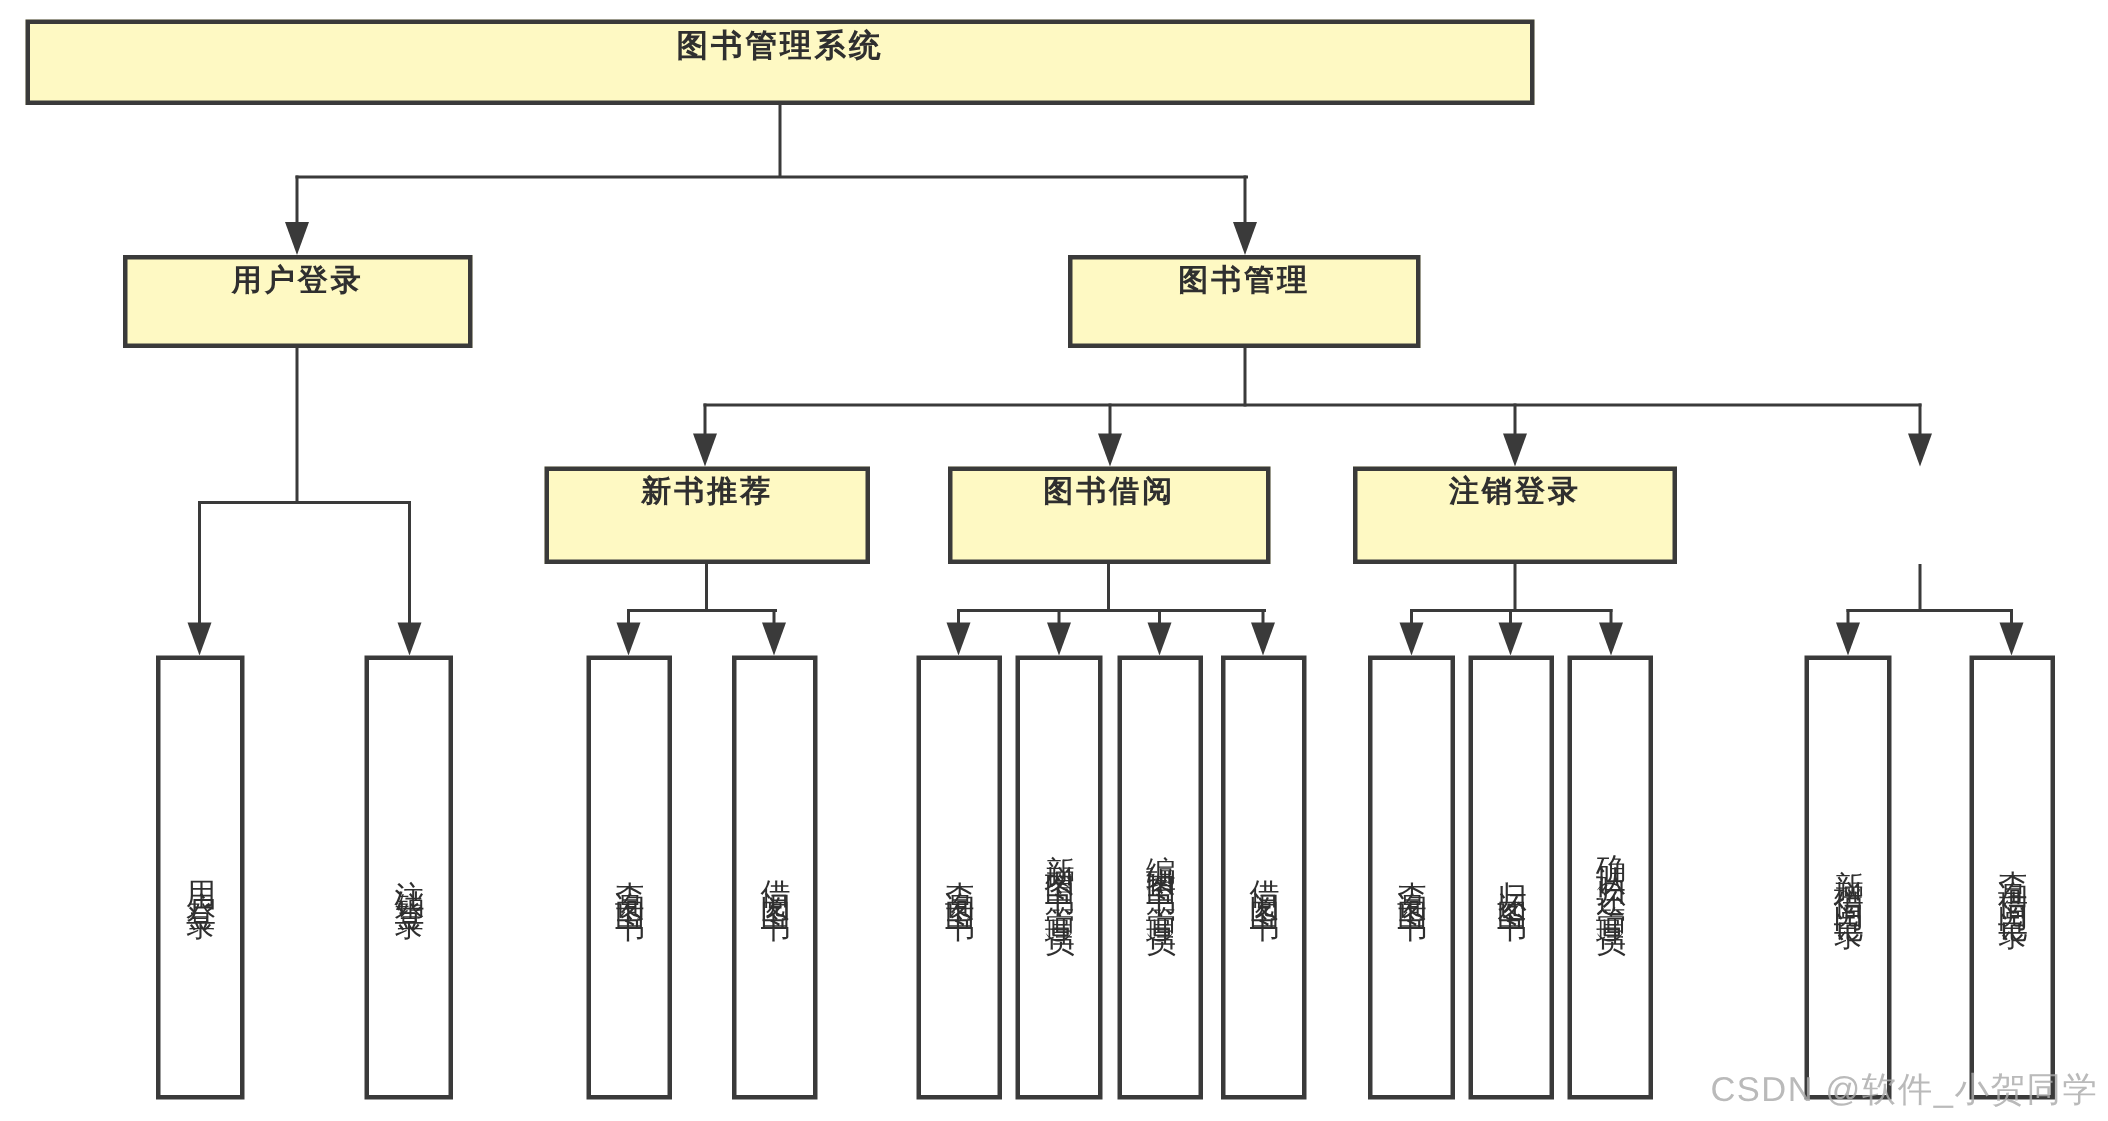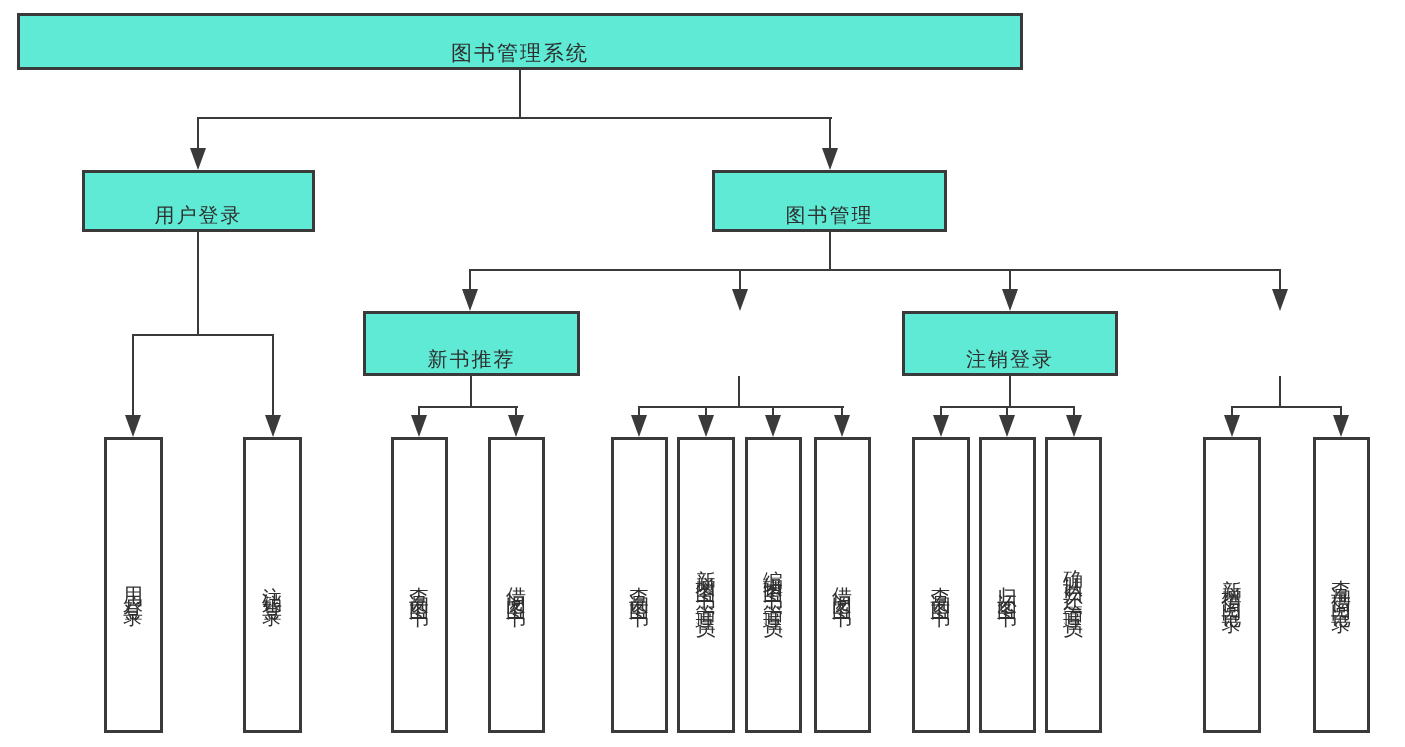--- a/index.html
+++ b/index.html
@@ -1,23 +1,23 @@
 <!DOCTYPE html>
 <html><head>
 <meta charset="utf-8">
 <style>
   html,body{margin:0;padding:0;background:#fff;}
   #canvas{
     position:relative;width:1405px;height:747px;background:#ffffff;overflow:hidden;
     font-family:"Liberation Sans","DejaVu Sans",sans-serif;color:#2f2f2f;
   }
   .box{
-    position:absolute;background:#5eead4;border:3px solid #3a3a3a;box-sizing:border-box;
-    display:flex;align-items:flex-end;justify-content:center;
-    font-size:20px;letter-spacing:2px;z-index:2;
+    position:absolute;background:#fef9c3;border:3px solid #3a3a3a;box-sizing:border-box;
+    display:flex;align-items:flex-start;justify-content:center;
+    font-size:20px;letter-spacing:2px;z-index:2;font-weight:bold;
   }
   .box.root{font-size:21px;}
   .tall{
     position:absolute;background:#ffffff;border:3px solid #3a3a3a;box-sizing:border-box;
     display:flex;align-items:center;justify-content:center;z-index:2;
   }
   .tall .vtext{
     writing-mode:vertical-rl;text-orientation:mixed;
     font-size:20px;letter-spacing:7px;line-height:1;white-space:nowrap;
   }
@@ -43,20 +43,23 @@
 
   <div class="box" style="left:82px;top:170px;width:233px;height:62px;">
     <span>用户登录</span>
   </div>
   <div class="box" style="left:712px;top:170px;width:235px;height:62px;">
     <span>图书管理</span>
   </div>
 
   <div class="box" style="left:363px;top:311px;width:217px;height:65px;">
     <span>新书推荐</span>
+  </div>
+  <div class="box" style="left:632px;top:311px;width:215px;height:65px;">
+    <span>图书借阅</span>
   </div>
   <div class="box" style="left:902px;top:311px;width:216px;height:65px;">
     <span>注销登录</span>
   </div>
 
   <div class="tall" style="left:104px;top:437px;width:59px;height:296px;">
     <span class="vtext">用户登录</span>
   </div>
   <div class="tall" style="left:243px;top:437px;width:59px;height:296px;">
     <span class="vtext">注销登录</span>
@@ -151,14 +154,15 @@
   <div class="arrow" style="left:999px;top:415px;"></div>
   <div class="arrow" style="left:1066px;top:415px;"></div>
 
   <div class="line" style="left:1279px;top:376px;width:2px;height:32px;"></div>
   <div class="line" style="left:1231px;top:406px;width:111px;height:2px;"></div>
   <div class="line" style="left:1231px;top:406px;width:2px;height:14px;"></div>
   <div class="line" style="left:1340px;top:406px;width:2px;height:14px;"></div>
   <div class="arrow" style="left:1224px;top:415px;"></div>
   <div class="arrow" style="left:1333px;top:415px;"></div>
 
+  <div class="watermark">CSDN @软件_小贺同学</div>
 
 </div>
 
 </body></html>

